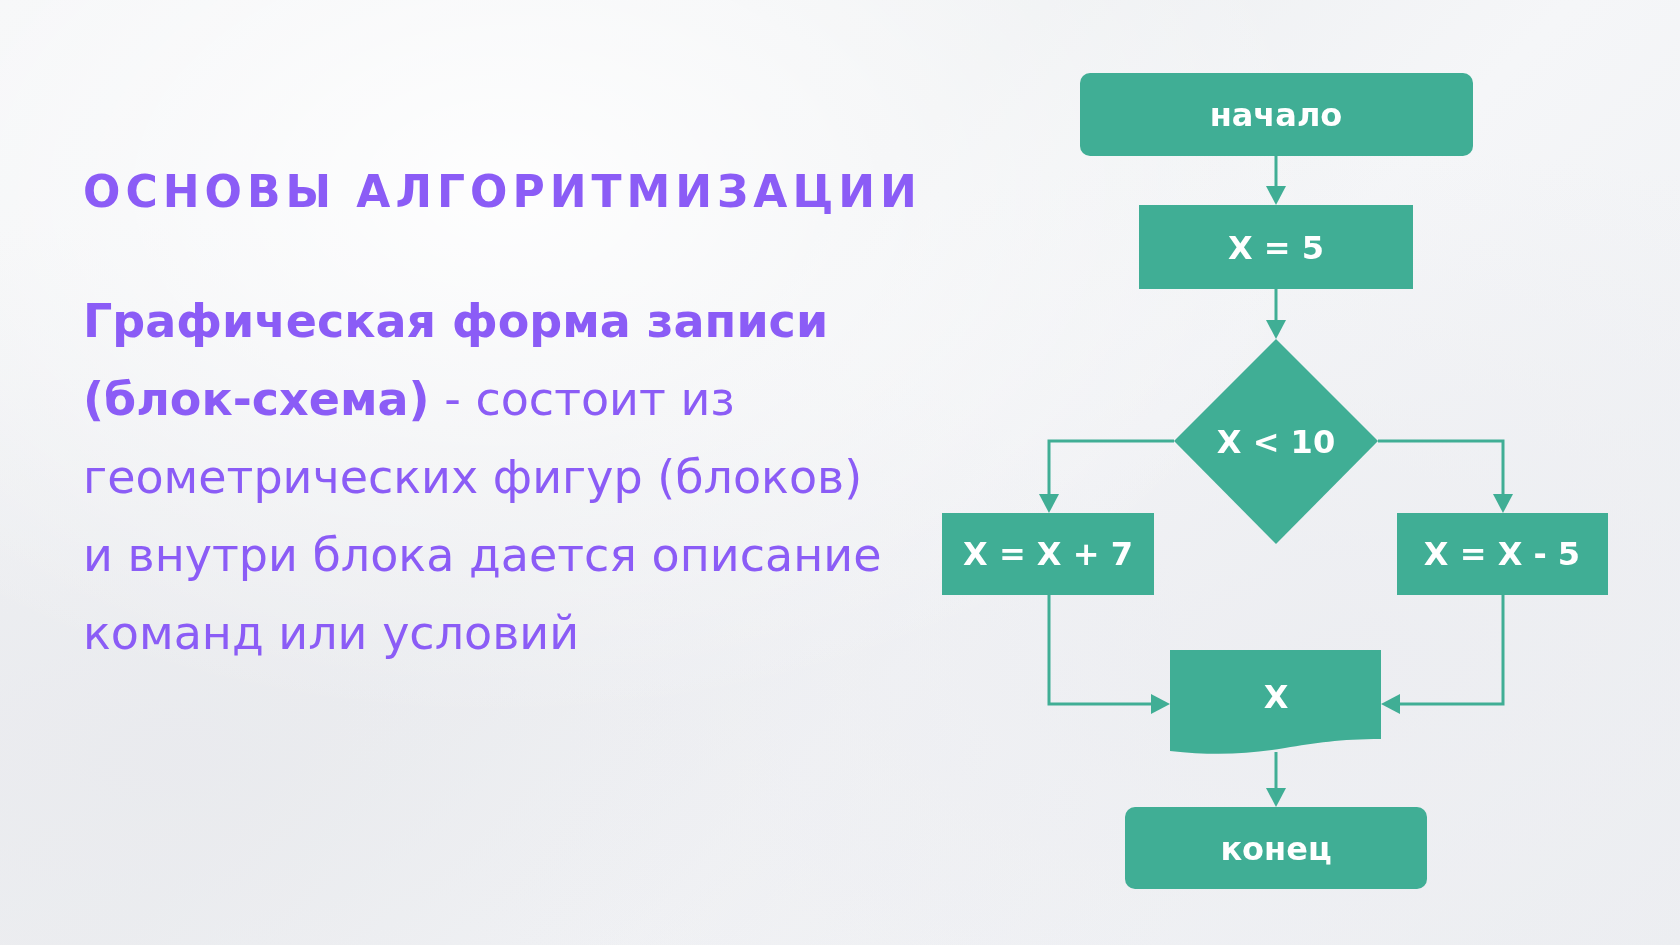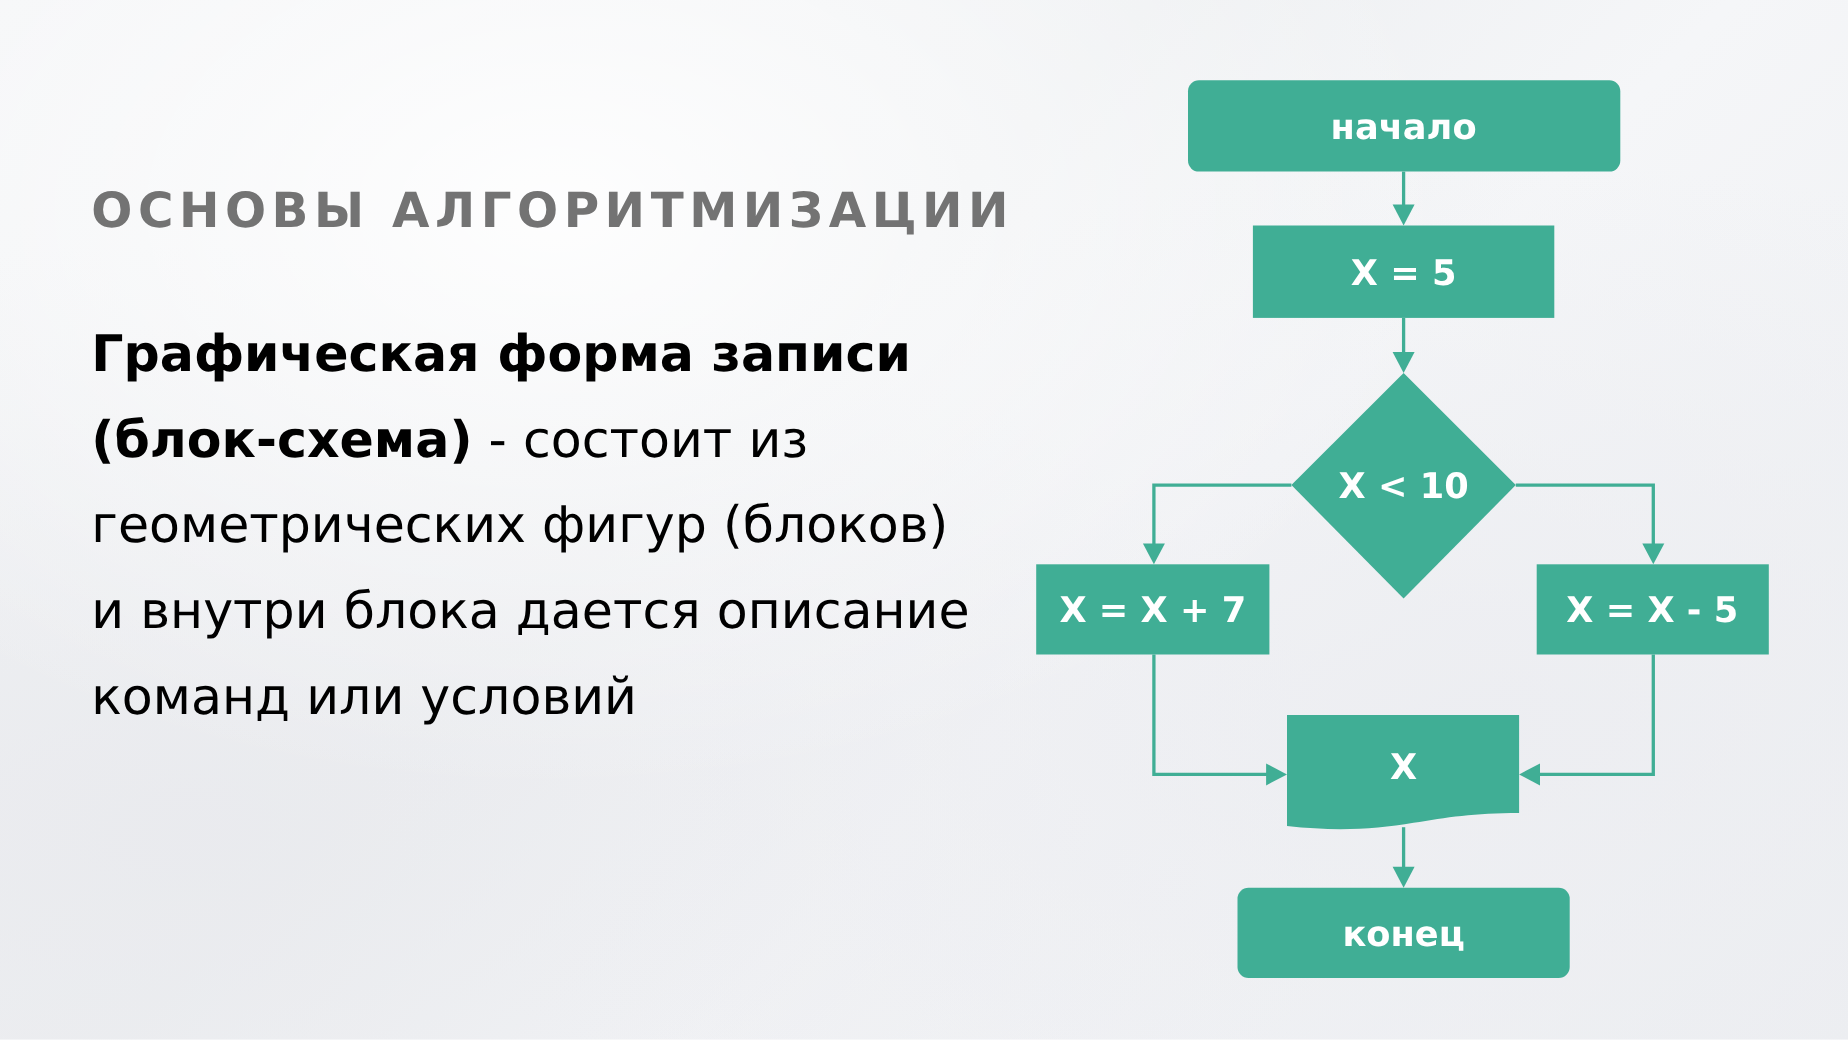--- a/index.html
+++ b/index.html
@@ -18,32 +18,32 @@
         radial-gradient(ellipse at 10% 80%, rgba(232,233,237,0.8) 0%, rgba(232,233,237,0) 50%),
         linear-gradient(135deg, #f4f5f7 0%, #eef0f2 40%, #f5f6f8 60%, #eceef1 100%);
     }
     .subtitle {
       position: absolute;
       left: 83px;
       top: 166px;
       font-size: 44px;
       font-weight: bold;
       letter-spacing: 5px;
-      color: #737373;
+      color: #8b5cf6;
       white-space: nowrap;
       margin: 0;
     }
     .description {
       position: absolute;
       left: 83px;
       top: 282px;
       width: 800px;
       font-size: 46px;
       line-height: 78px;
-      color: #000000;
+      color: #8b5cf6;
       margin: 0;
     }
     .description .bold {
       font-weight: bold;
     }
     .flowchart {
       position: absolute;
       left: 0;
       top: 0;
       width: 1680px;

